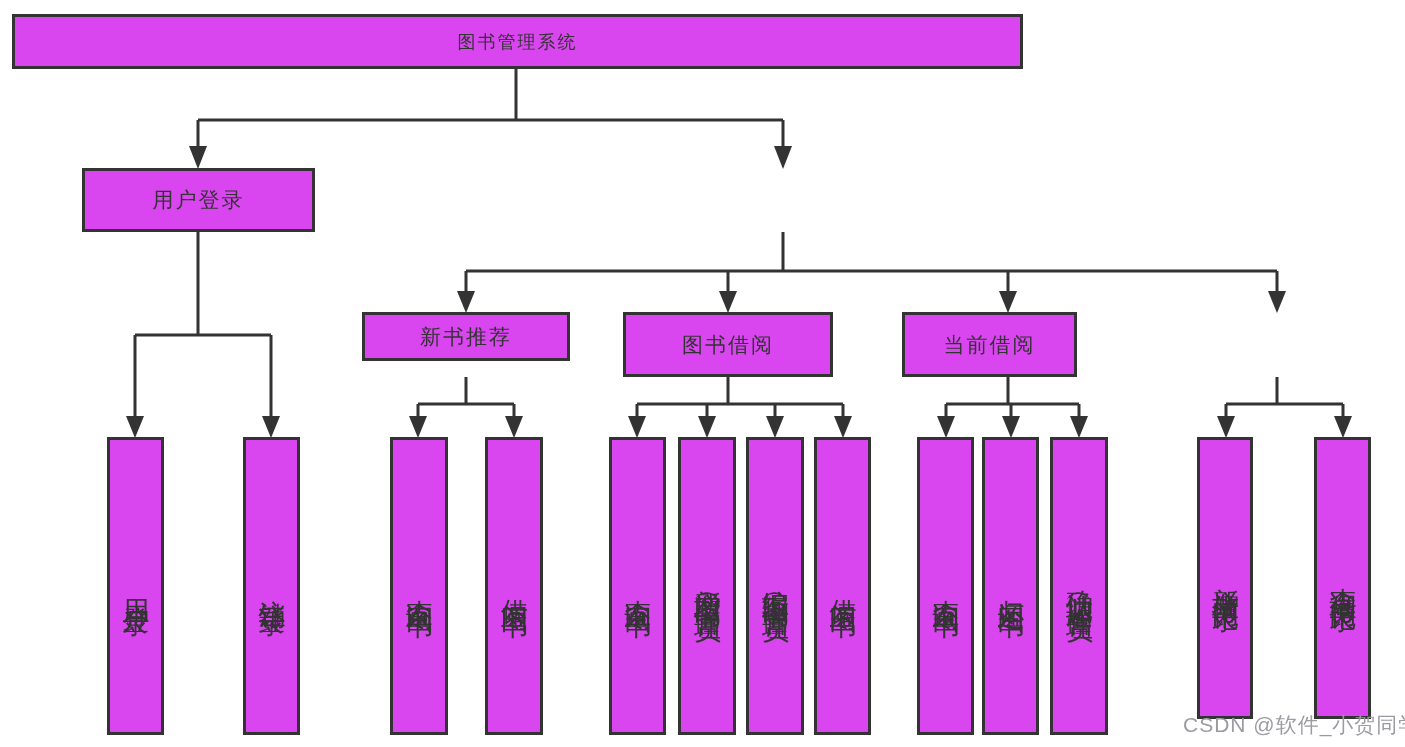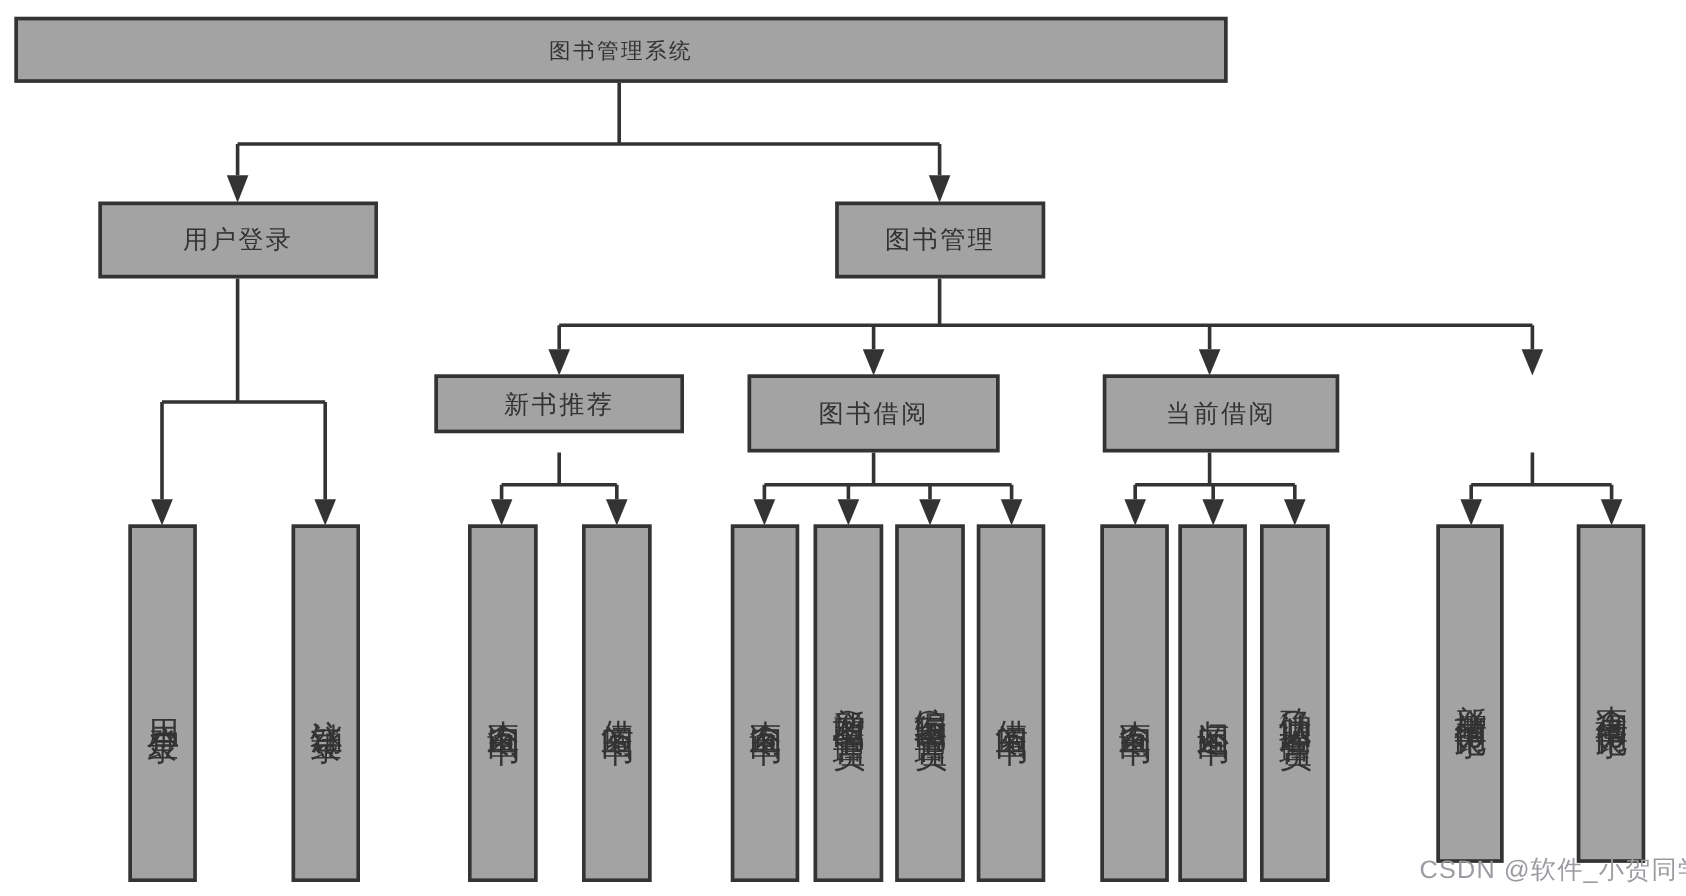--- a/index.html
+++ b/index.html
@@ -18,21 +18,21 @@
   }
   svg.wires {
     position: absolute;
     left: 0;
     top: 0;
     pointer-events: none;
   }
   .box {
     position: absolute;
     box-sizing: border-box;
-    background: #a3a3a3;
+    background: #d946ef;
     border: 3px solid #333333;
     display: flex;
     align-items: center;
     justify-content: center;
     text-align: center;
   }
   .root-box   { font-size: 18px; letter-spacing: 2px; }
   .branch-box { font-size: 21px; letter-spacing: 2px; }
   .leaf-box   { font-size: 27px; }
   .leaf-box span {
@@ -95,31 +95,28 @@
     </g>
   </svg>
 
   <div class="box root-box" style="left:12px; top:14px; width:1011px; height:55px;">
     <span>图书管理系统</span>
   </div>
 
   <div class="box branch-box" style="left:82px; top:168px; width:233px; height:64px;">
     <span>用户登录</span>
   </div>
-  <div class="box branch-box" style="left:696px; top:168px; width:175px; height:64px;">
-    <span>图书管理</span>
-  </div>
 
   <div class="box branch-box" style="left:362px; top:312px; width:208px; height:49px;">
     <span>新书推荐</span>
   </div>
   <div class="box branch-box" style="left:623px; top:312px; width:210px; height:65px;">
     <span>图书借阅</span>
   </div>
-  <div class="box branch-box" style="left:902px; top:312px; width:197px; height:65px;margin-left:17px;">
+  <div class="box branch-box" style="left:902px; top:312px; width:175px; height:65px;">
     <span>当前借阅</span>
   </div>
 
   <div class="box leaf-box" style="left:107px; top:437px; width:57px; height:298px;">
     <span>用户登录</span>
   </div>
   <div class="box leaf-box" style="left:243px; top:437px; width:57px; height:298px;">
     <span>注销登录</span>
   </div>
 

